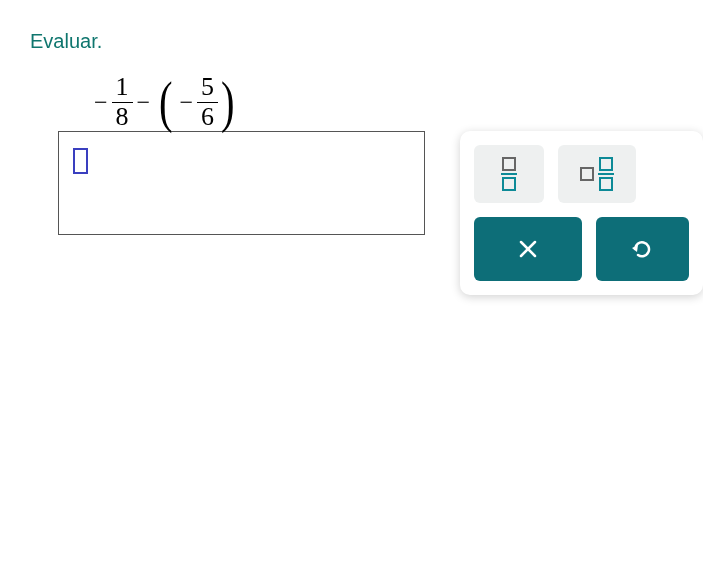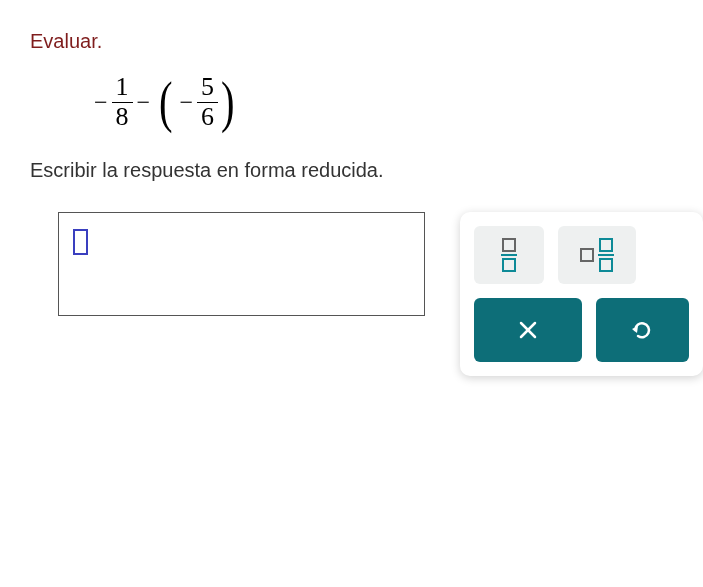--- a/index.html
+++ b/index.html
@@ -9,21 +9,21 @@
     width: 703px;
     height: 587px;
     position: relative;
     overflow: hidden;
   }
   .prompt-area {
     padding: 30px 30px 0 30px;
   }
   .prompt-line {
     font-size: 20px;
-    color: #7f1d1d;
+    color: #0f766e;
     margin-bottom: 20px;
   }
   .instruction-line {
     font-size: 20px;
     color: #333;
     margin-top: 28px;
     margin-bottom: 30px;
   }
   .expression {
     display: flex;
@@ -168,21 +168,20 @@
         <span class="minus">−</span>
         <span class="frac">
           <span class="num">5</span>
           <span class="den">6</span>
         </span>
       </span>
       <span class="paren">)</span>
     </span>
   </div>
 
-  <div class="instruction-line">Escribir la respuesta en forma reducida.</div>
 </div>
 
 <div class="answer-row">
   <div class="answer-box">
     <div class="cursor-box"></div>
   </div>
 
   <div class="toolbox">
     <div class="tool-row">
       <button class="tool-btn" aria-label="fraction">

